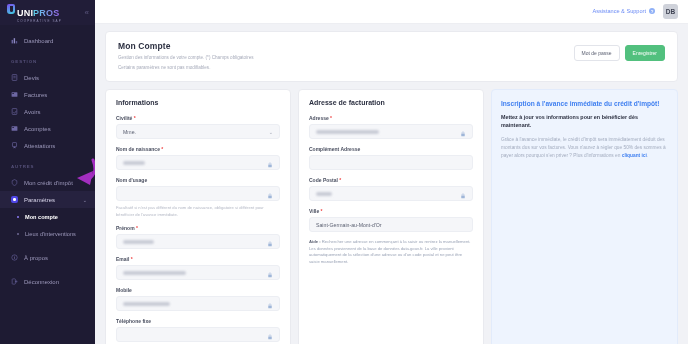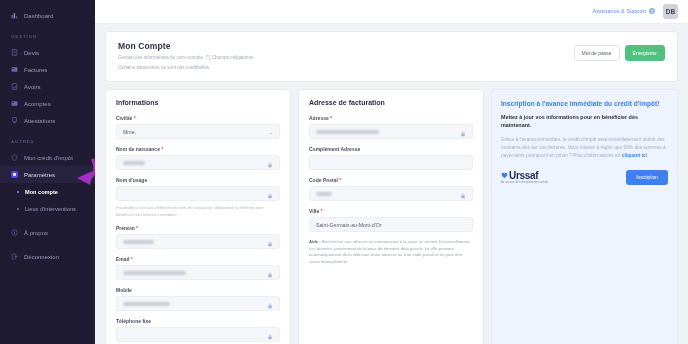--- a/index.html
+++ b/index.html
@@ -150,20 +150,32 @@
   .urssaf-name { font-size: 10px; font-weight: 700; color: #1f2a55; letter-spacing: -.3px; }
   .urssaf-tag { font-size: 2.6px; color: #7d8496; margin-top: 1.5px; letter-spacing: .1px; }
   .btn-blue { background: #3f7ff0; color: #fff; border: none; border-radius: 3px; font-size: 4.8px; padding: 5px 10px; cursor: pointer; font-family: "Liberation Sans", sans-serif; }
 </style>
 </head>
 <body>
 
 <div class="app">
 
   <aside class="sidebar">
+    <div class="sb-head">
+      <div class="logo">
+        <span class="logo-mark"></span>
+        <span class="logo-txt">
+          <span class="logo-word">
+            <span class="logo-uni">UNI</span><span class="logo-pros">PROS</span>
+          </span>
+          <div class="logo-sub">COOPERATIVE SAP</div>
+        </span>
+      </div>
+      <span class="collapse-ico">«</span>
+    </div>
 
     <div class="sb-gap"></div>
 
     <div class="sb-item">
       <span class="ico">
         <svg width="7" height="7" viewBox="0 0 12 12">
             <rect x="1" y="5" width="2.4" height="6" fill="#6d67a3"></rect>
             <rect x="4.6" y="2" width="2.4" height="9" fill="#8f8ac4"></rect>
             <rect x="8.2" y="7" width="2.4" height="4" fill="#5b5690"></rect>
           </svg>
@@ -444,31 +456,19 @@
           <div class="note-blue">
             <b>Aide :</b><span> Rechercher une adresse en commençant à la saisir ou rentrez la manuellement. Les données proviennent de la base de données data.gouv.fr. La ville provient automatiquement de la sélection d'une adresse ou d'un code postal et ne peut être saisie manuellement.</span>
           </div>
         </section>
 
         <section class="col-c">
           <div class="promo-title">Inscription à l'avance immédiate du crédit d'impôt!</div>
           <div class="promo-sub">Mettez à jour vos informations pour en bénéficier dès maintenant.</div>
           <div class="promo-body"><span>Grâce à l'avance immédiate, le crédit d'impôt sera immédiatement déduit des montants dus sur vos factures. Vous n'aurez à régler que 50% des sommes à payer alors pourquoi s'en priver ? Plus d'informations en </span><a href="#">cliquant ici</a><span>.</span></div>
 
-          <div class="promo-foot">
-            <div class="urssaf">
-              <div class="urssaf-row">
-                <svg class="urssaf-heart" viewBox="0 0 12 12">
-                  <path d="M6 10.5 C2 7.6 1 5.8 1 4.2 A2.6 2.6 0 0 1 6 3 A2.6 2.6 0 0 1 11 4.2 C11 5.8 10 7.6 6 10.5 Z" fill="#3f7ff0"></path>
-                </svg>
-                <span class="urssaf-name">Urssaf</span>
-              </div>
-              <div class="urssaf-tag">Au service de notre protection sociale</div>
-            </div>
-            <button class="btn-blue">Inscription</button>
-          </div>
 
         </section>
 
       </div>
     </div>
   </div>
 </div>
 
 </body></html>

